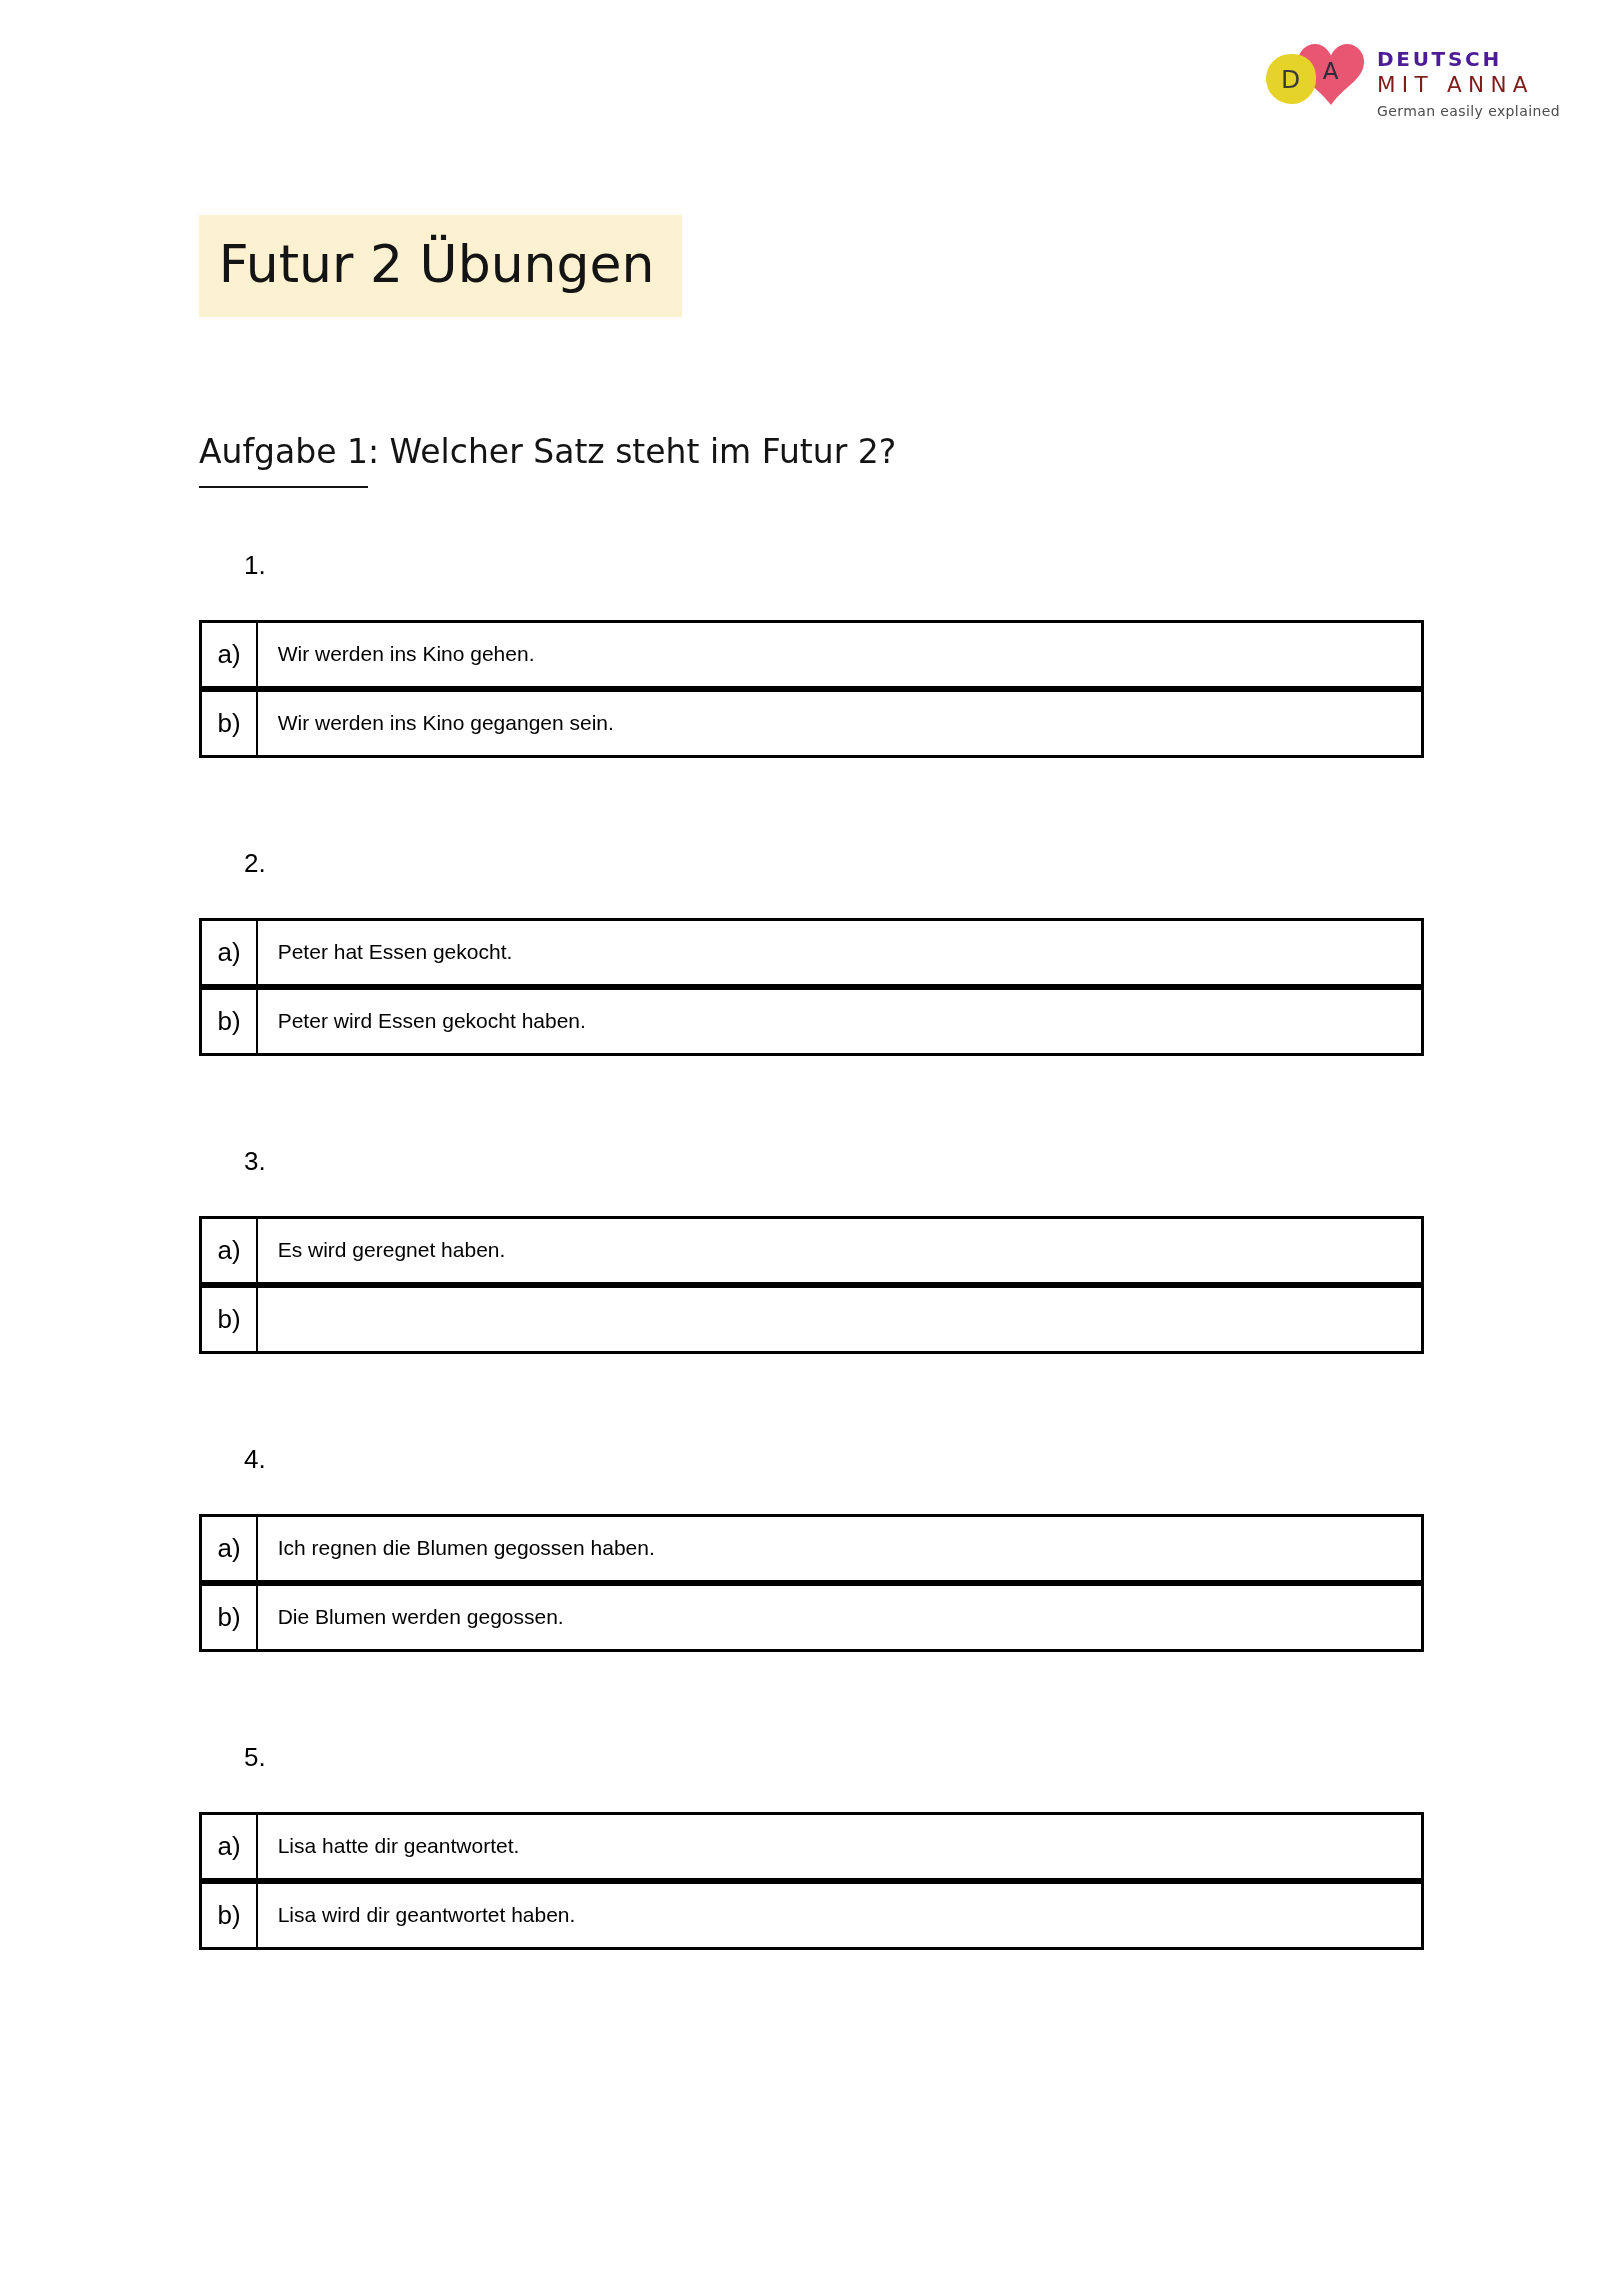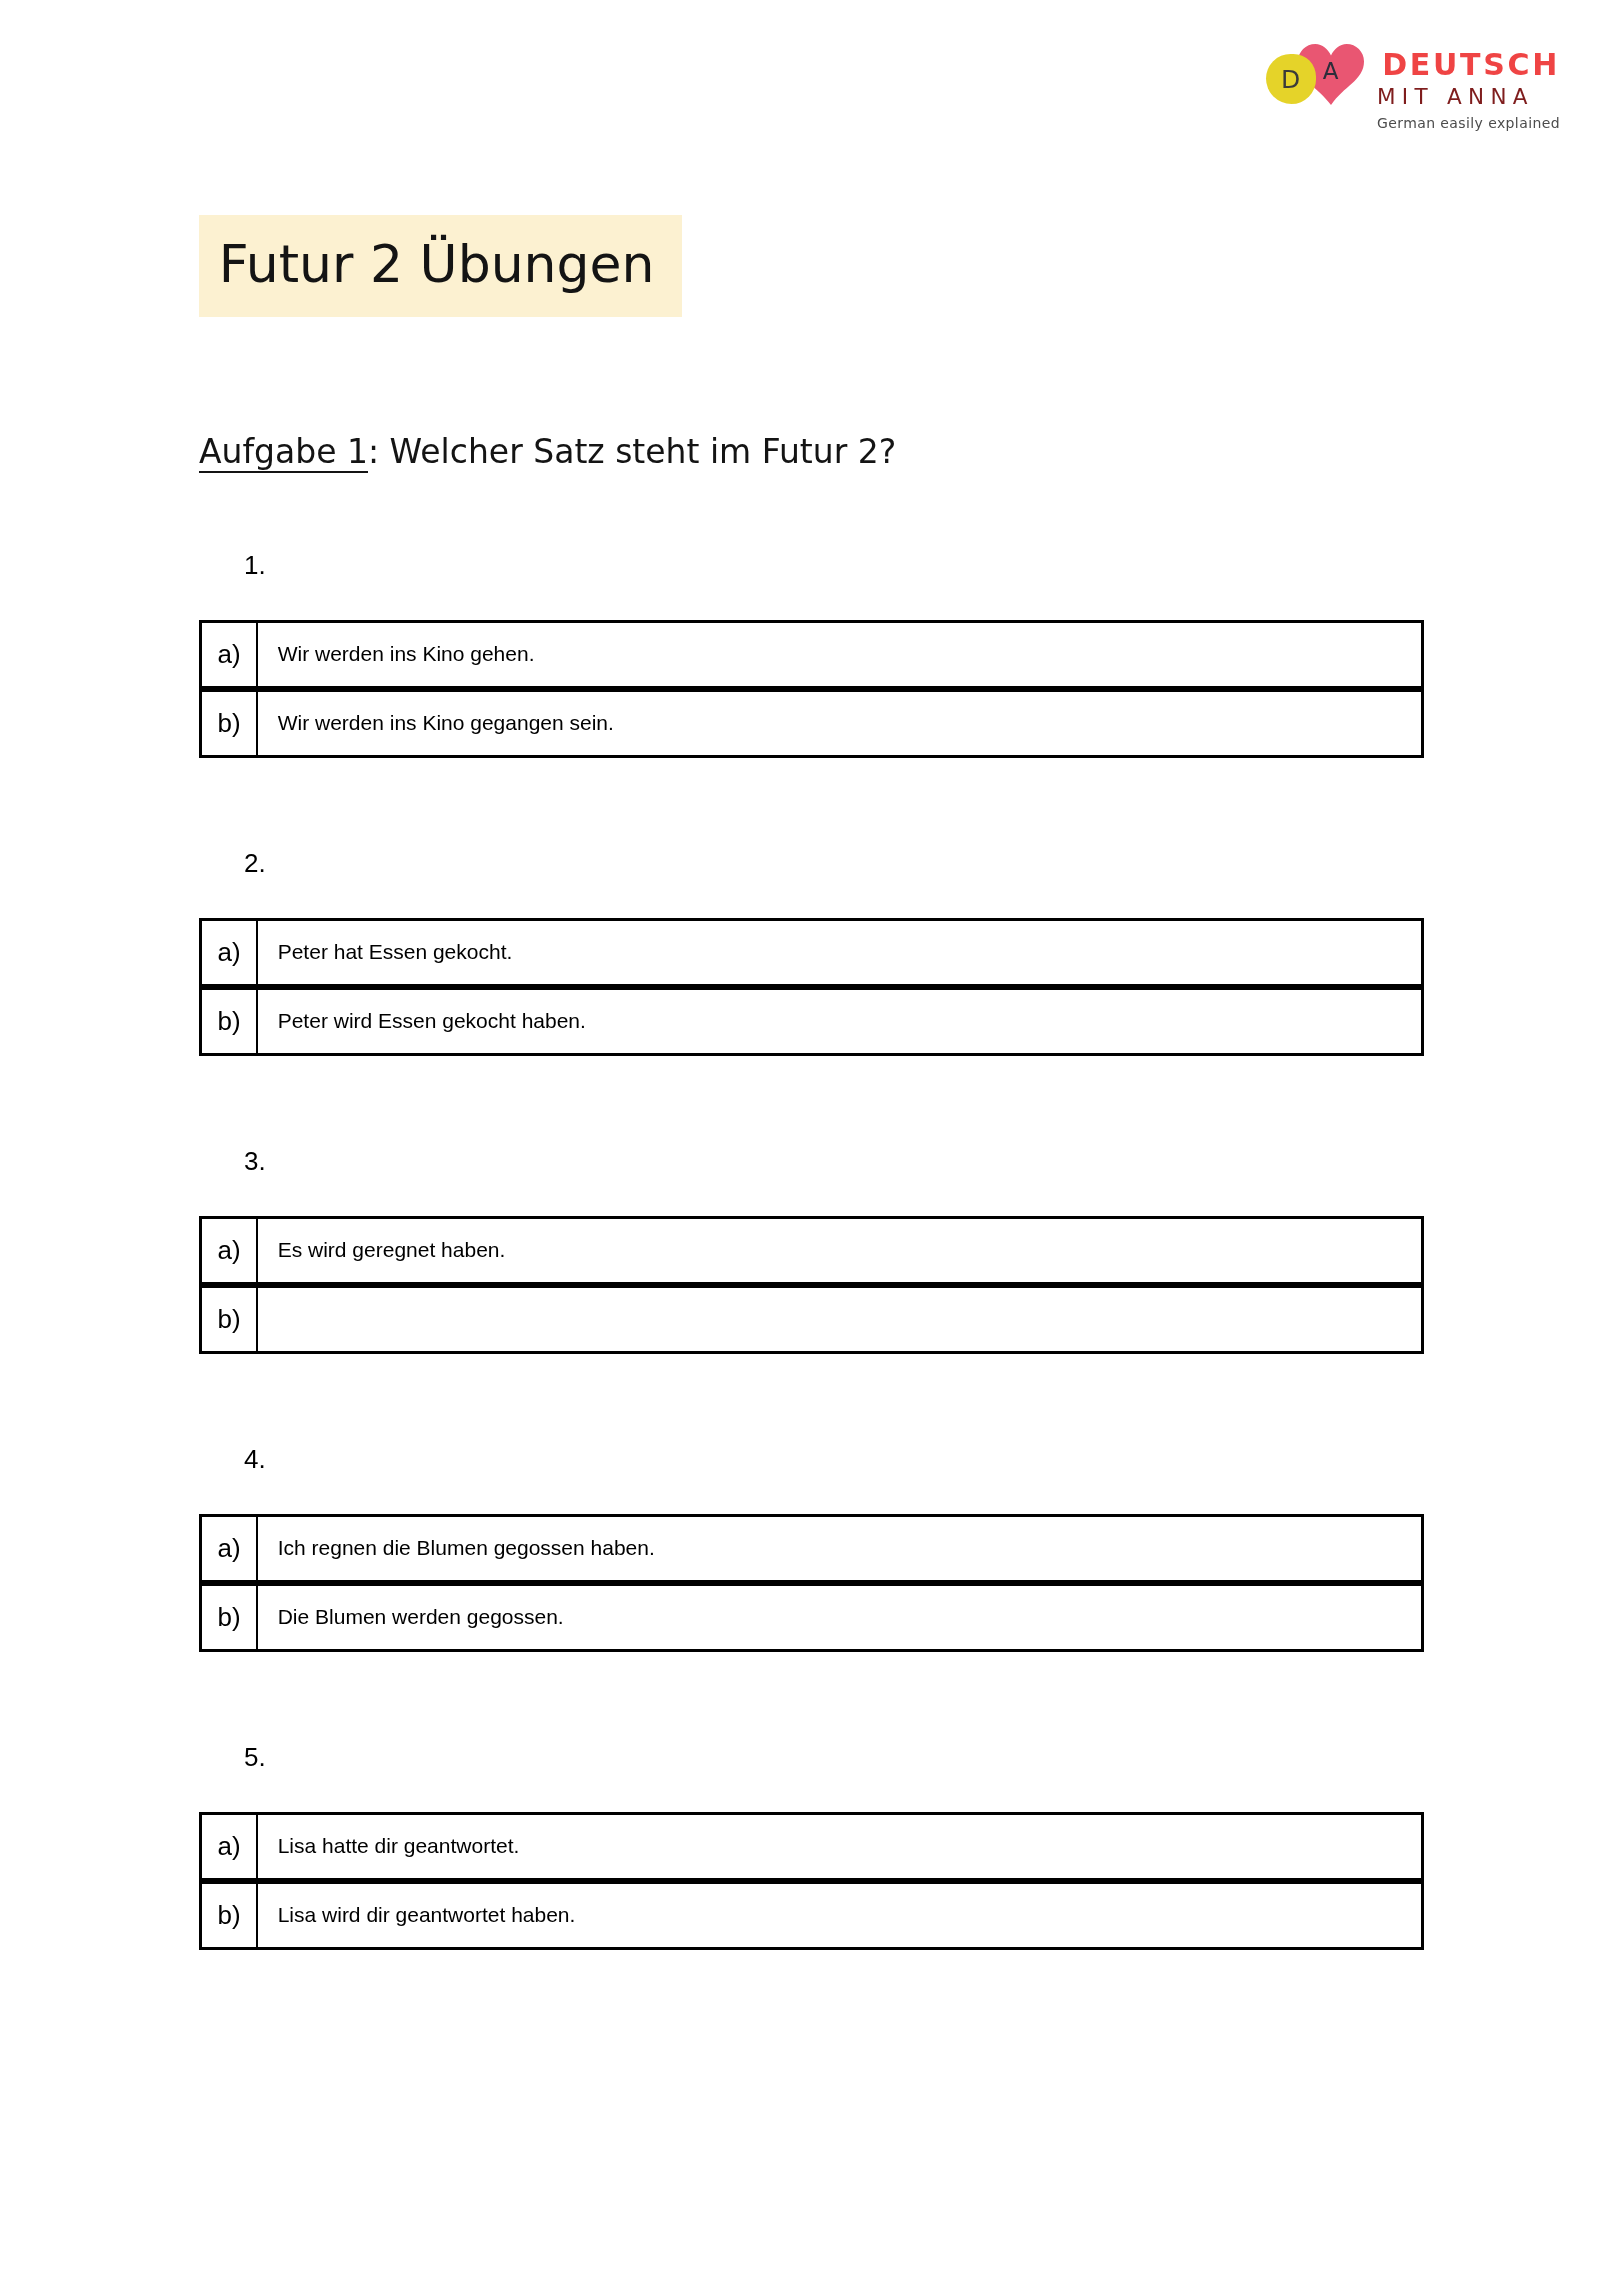--- a/index.html
+++ b/index.html
@@ -48,23 +48,22 @@
   .logo-heart .a-letter {
     position: absolute;
     left: 0; right: 0; top: 14.3px;
     text-align: center;
     font-size: 23px;
     color: #2d2d3a;
     z-index: 3;
   }
   .logo-text { padding-top: 9px; }
   .logo-text .brand1 {
-    font-size: 30px; font-weight: 800; letter-spacing: 2.7px; color: #ef4444;
+    font-size: 20px; font-weight: 800; letter-spacing: 2.7px; color: #4c1d95;
     line-height: 1.2;
-    text-align: right;
   }
   .logo-text .brand2 {
     font-size: 21.5px; font-weight: 400; letter-spacing: 6.3px; color: #7f1d1d;
     line-height: 1.3;
   }
   .logo-text .tagline {
     font-size: 14px; color: #4c4c4c; letter-spacing: 0.4px; margin-top: 3.6px;
   }
 
   
@@ -81,21 +80,21 @@
 
   
   .exercise-heading {
     margin-top: 115px;
     font-size: 33px;
     font-weight: 500;
     color: #141414;
   }
   .exercise-heading .underlined {
     border-bottom: 2.7px solid #141414;
-    padding-bottom: 0;
+    padding-bottom: 15px;
   }
 
   
   .item { margin-top: 90px; }
   .item:first-child { margin-top: 79px; }
   .item-number {
     margin-left: 45px;
     margin-bottom: 39px;
     font-size: 26px;
     font-family: "Liberation Sans", sans-serif;

